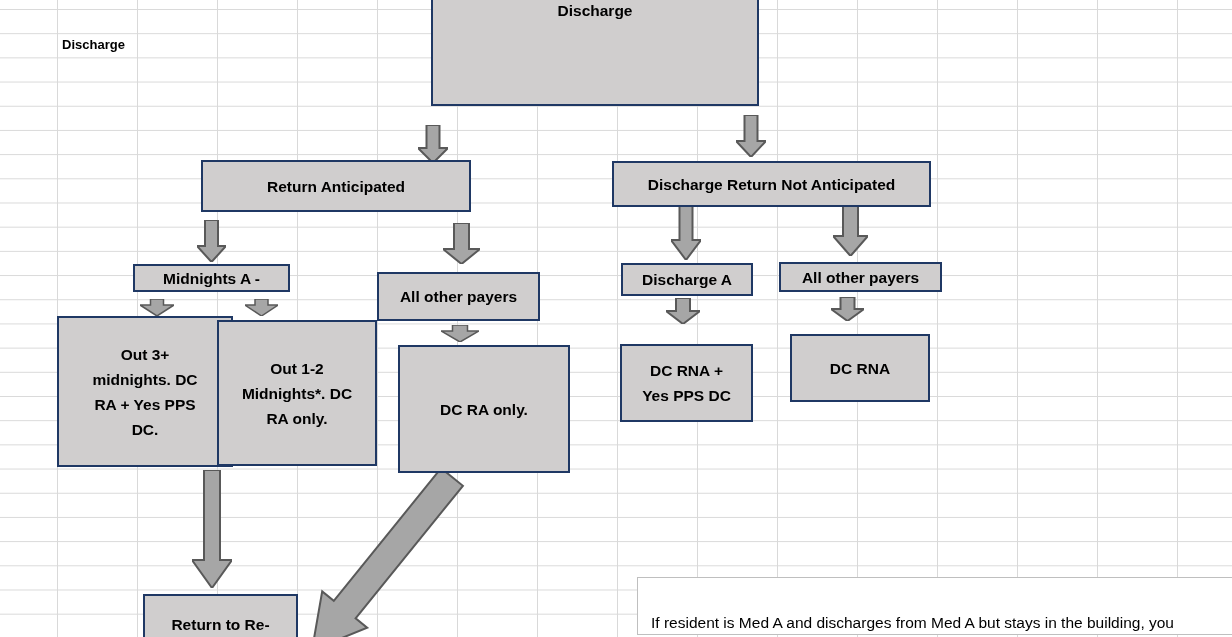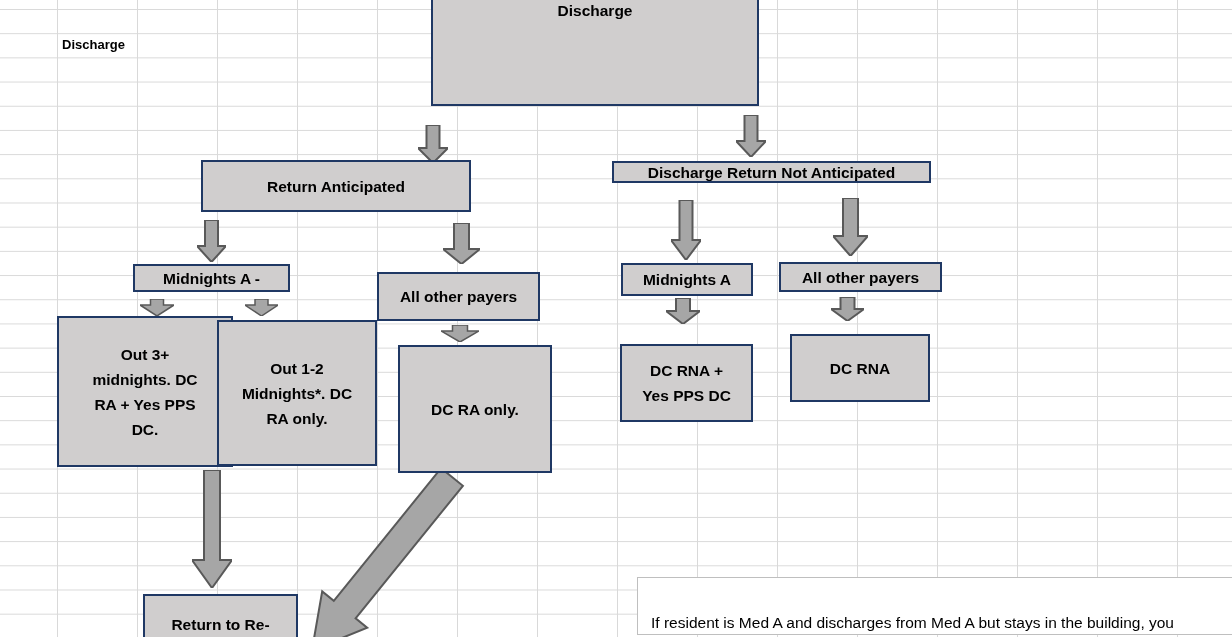--- a/index.html
+++ b/index.html
@@ -99,54 +99,54 @@
     </svg>
 
   <div class="node top-cut" style="left:431px;top:-40px;width:328px;height:146px">
     <span>Discharge</span>
   </div>
 
   <div class="node" style="left:201px;top:160px;width:270px;height:52px">
     <span>Return Anticipated</span>
   </div>
 
-  <div class="node" style="left:612px;top:161px;width:319px;height:22px">
+  <div class="node" style="left:612px;top:161px;width:319px;height:46px">
     <span>Discharge Return Not Anticipated</span>
   </div>
 
   <div class="node" style="left:133px;top:264px;width:157px;height:28px">
     <span>Midnights A -</span>
   </div>
 
   <div class="node" style="left:377px;top:272px;width:163px;height:49px">
     <span>All other payers</span>
   </div>
 
   <div class="node" style="left:621px;top:263px;width:132px;height:33px">
-    <span>Midnights A</span>
+    <span>Discharge A</span>
   </div>
 
   <div class="node" style="left:779px;top:262px;width:163px;height:30px">
     <span>All other payers</span>
   </div>
 
   <div class="node" style="left:57px;top:316px;width:176px;height:151px">
     <span>Out 3+
 midnights. DC
 RA + Yes PPS
 DC.</span>
   </div>
 
   <div class="node" style="left:217px;top:320px;width:160px;height:146px">
     <span>Out 1-2
 Midnights*. DC
 RA only.</span>
   </div>
 
-  <div class="node" style="left:398px;top:345px;width:154px;height:128px">
+  <div class="node" style="left:398px;top:345px;width:172px;height:128px">
     <span>DC RA only.</span>
   </div>
 
   <div class="node" style="left:620px;top:344px;width:133px;height:78px">
     <span>DC RNA +
 Yes PPS DC</span>
   </div>
 
   <div class="node" style="left:790px;top:334px;width:140px;height:68px">
     <span>DC RNA</span>

